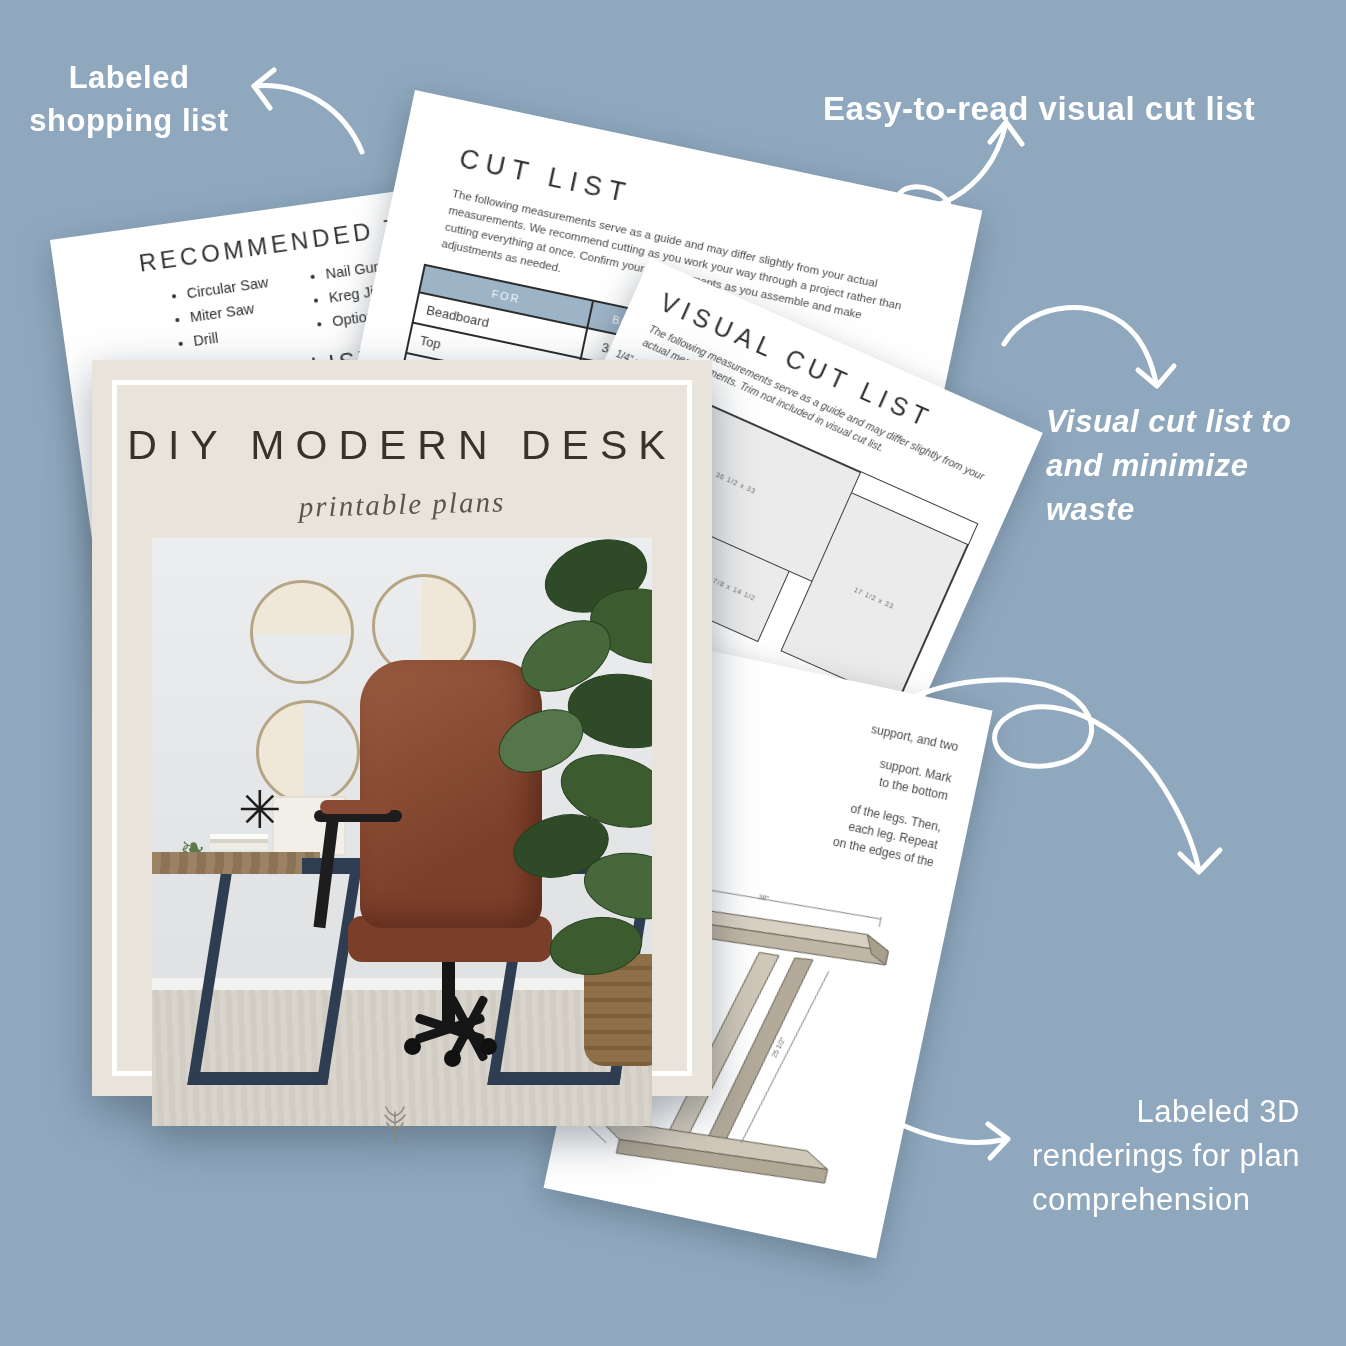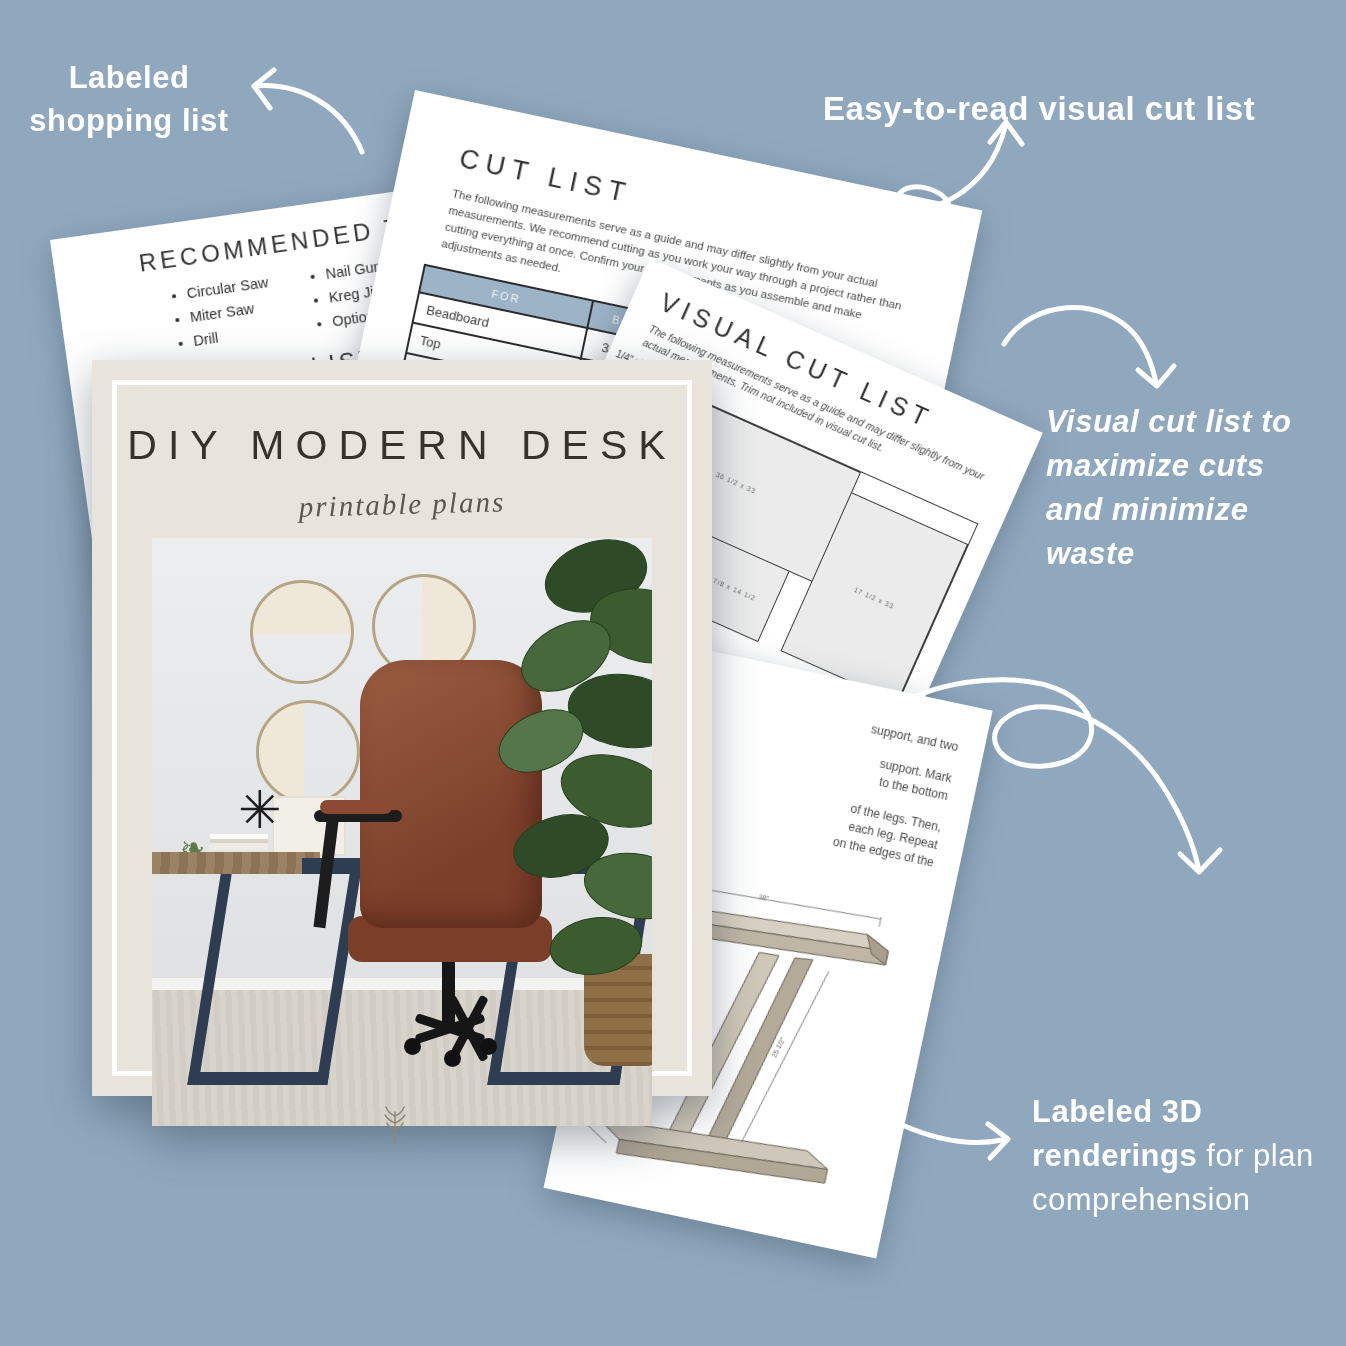--- a/index.html
+++ b/index.html
@@ -89,21 +89,21 @@
   .books{position:absolute;left:58px;top:296px;width:58px;height:16px;
          background:linear-gradient(#fbfaf7 0 5px,#d9d4ca 5px 9px,#efece5 9px 16px);}
   .frameart{position:absolute;left:120px;top:258px;width:70px;height:56px;background:#f2efe8;border:2px solid #e4e0d6;}
   .papers{position:absolute;left:255px;top:310px;width:130px;height:8px;background:#f0ede6;transform:rotate(1.5deg);}
   .throw{position:absolute;left:340px;top:300px;width:96px;height:18px;background:#ece3d2;border-radius:4px;}
   .starburst{position:absolute;left:86px;top:246px;font-size:52px;line-height:52px;color:#1d1d1d;}
   .sprig{position:absolute;left:28px;top:292px;font-size:30px;color:#5d7a4a;}
   .brand{position:absolute;left:0;top:790px;width:100%;text-align:center;
          font-family:"Liberation Serif",serif;font-size:25px;letter-spacing:7px;color:#5c564d;}
   .brandleaf{position:absolute;left:46.5%;top:746px;}
-  .bold-seg{font-weight:bold;}
+  .bold-seg{font-weight:normal;text-align:right;}
 </style>
 </head>
 <body>
 
 <div class="canvas">
 
   <div class="page pageA">
     <div class="h1">RECOMMENDED TOOLS</div>
     <div class="cols">
       <ul>
@@ -353,21 +353,20 @@
     </g>
   </svg>
 
   <div class="anno" style="left:26px;top:56px;width:206px;text-align:center;font-size:31px;line-height:43px;">
     <span class="ln">Labeled</span>
     <span class="ln">shopping list</span>
   </div>
   <div class="anno" style="left:823px;top:90px;font-size:33px;">Easy-to-read visual cut list</div>
   <div class="anno" style="left:1046px;top:400px;font-size:31px;line-height:44px;font-style:italic;">
     <span class="ln">Visual cut list to</span>
-    <span class="ln">maximize  cuts</span>
     <span class="ln">and minimize waste</span>
   </div>
   <div class="anno" style="left:1032px;top:1090px;font-size:31px;line-height:44px;font-weight:normal;">
     <span class="ln bold-seg">Labeled 3D</span>
     <span class="ln"><span class="bold-seg">renderings</span><span> for plan</span></span>
     <span class="ln">comprehension</span>
   </div>
 
 </div>
 

